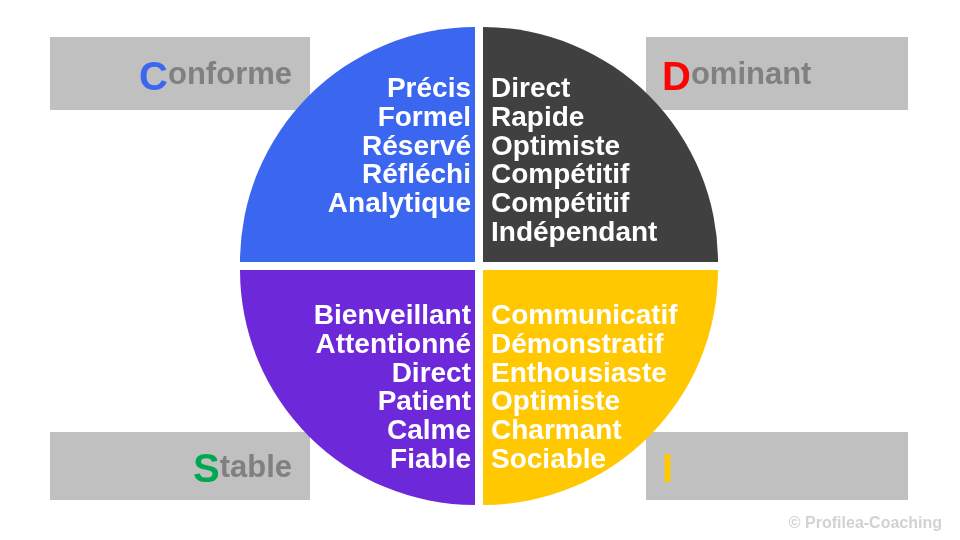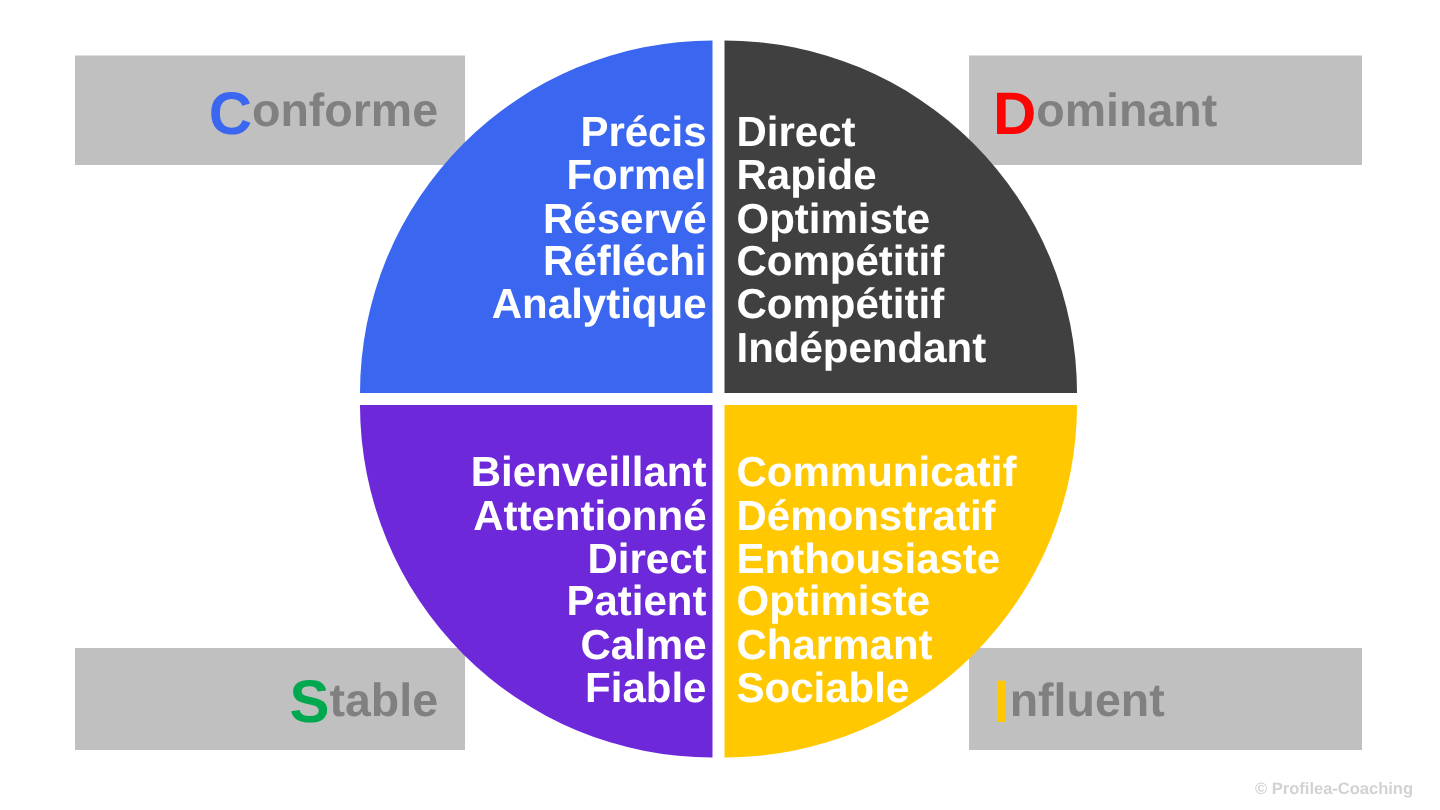--- a/index.html
+++ b/index.html
@@ -78,21 +78,21 @@
   .words-tl { right: 4px;  top: 47px;  text-align: right; }
   .words-tr { left: 8px;   top: 47px;  text-align: left; }
   .words-bl { right: 4px;  top: 31px;  text-align: right; }
   .words-br { left: 8px;   top: 31px;  text-align: left; }
 
   
   .copyright {
     position: absolute;
     right: 18px;
     bottom: 8px;
-    font-size: 11px;
+    font-size: 16px;
     font-weight: 700;
     color: #d2d2d2;
     white-space: nowrap;
   }
 </style>
 </head>
 <body>
 
 <div id="stage">
 
@@ -106,21 +106,20 @@
       <span>ominant</span>
   </div>
 
   <div class="plate plate-bl">
     <span class="cap cap-s">S</span>
       <span>table</span>
   </div>
 
   <div class="plate plate-br">
     <span class="cap cap-i">I</span>
-      <span>nfluent</span>
   </div>
 
   <div class="wheel">
 
     <div class="quad q-tl">
       <div class="words words-tl">
           <div>Précis</div>
           <div>Formel</div>
           <div>Réservé</div>
           <div>Réfléchi</div>

